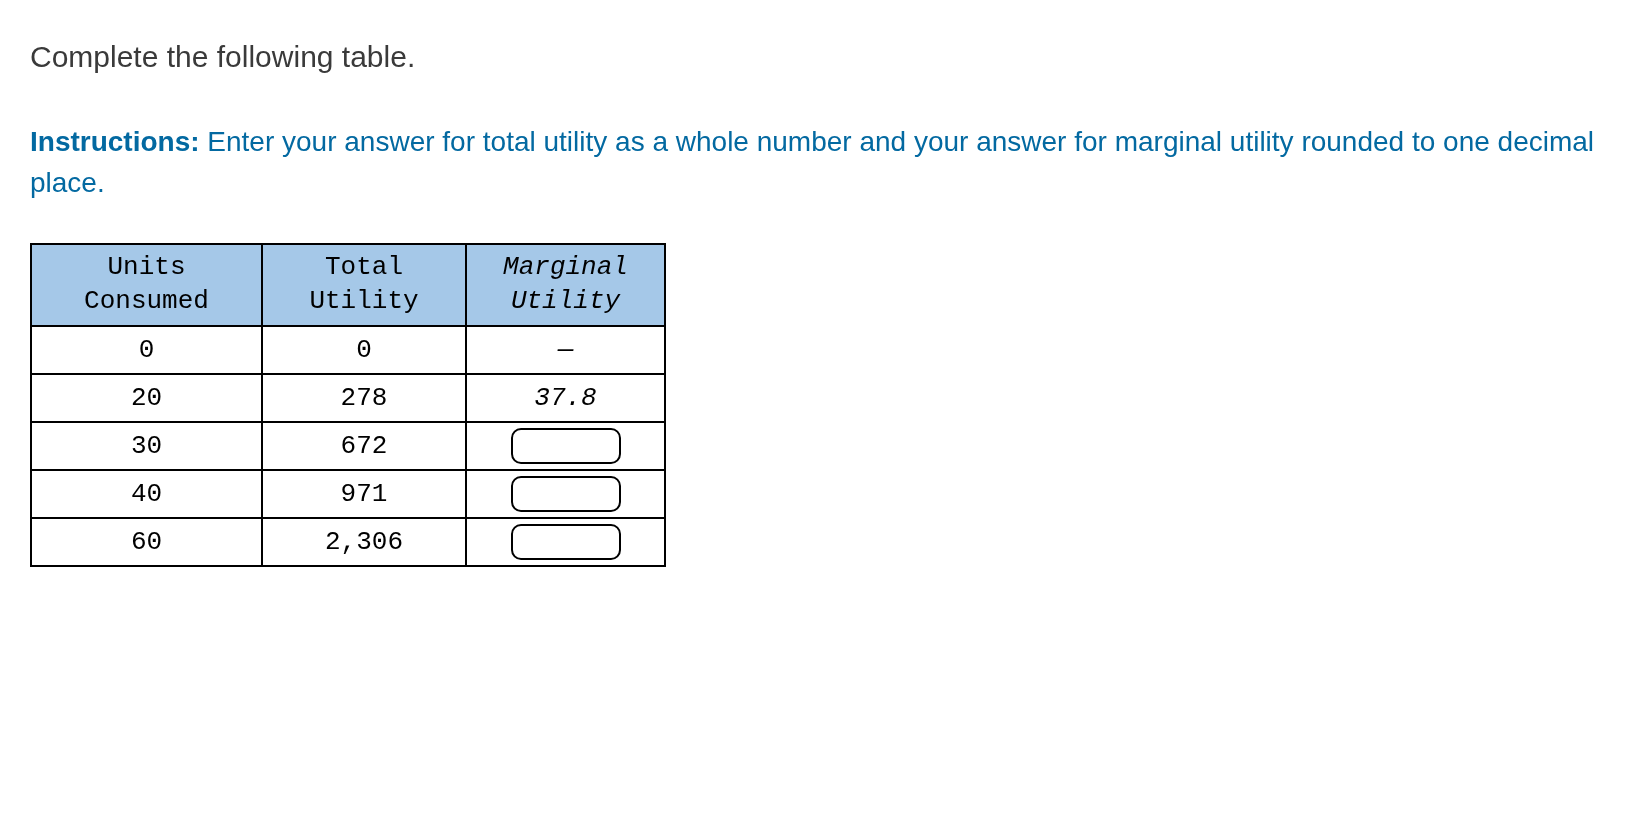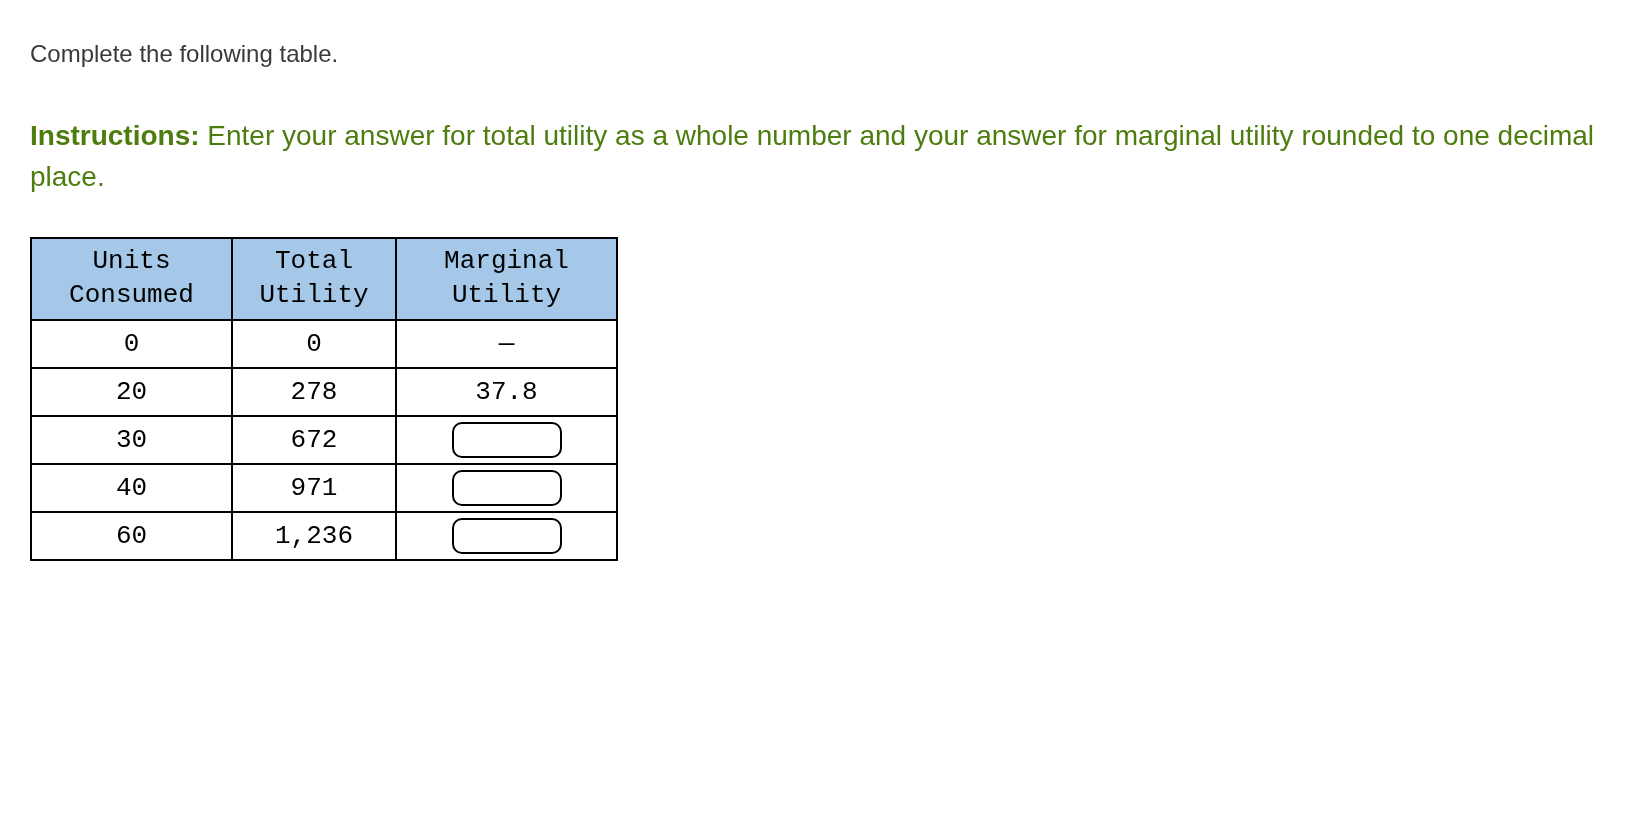--- a/index.html
+++ b/index.html
@@ -8,28 +8,28 @@
       box-sizing: border-box;
     }
     body {
       font-family: -apple-system, BlinkMacSystemFont, 'Segoe UI', Arial, sans-serif;
       background: #ffffff;
       padding: 40px 30px;
       width: 1640px;
       height: 836px;
     }
     .prompt {
-      font-size: 24px;
+      font-size: 30px;
       color: #3a3a3a;
       margin-bottom: 48px;
       font-weight: 400;
     }
     .instructions {
       font-size: 28px;
-      color: #4d7c0f;
+      color: #0369a1;
       margin-bottom: 40px;
       font-weight: 400;
       line-height: 1.45;
     }
     .instructions-label {
       font-weight: 600;
     }
     table {
       border-collapse: collapse;
       font-family: 'Consolas', 'Courier New', monospace;
@@ -52,23 +52,23 @@
     }
     .input-box {
       display: inline-block;
       width: 110px;
       height: 36px;
       border: 2px solid #000000;
       border-radius: 10px;
       background: #ffffff;
       vertical-align: middle;
     }
-    th:nth-child(1), td:nth-child(1) { width: 201px; }
-    th:nth-child(2), td:nth-child(2) { width: 164px; }
-    th:nth-child(3), td:nth-child(3) { width: 221px; }
+    th:nth-child(1), td:nth-child(1) { width: 231px; }
+    th:nth-child(2), td:nth-child(2) { width: 204px; }
+    th:nth-child(3), td:nth-child(3) { width: 199px; font-style: italic; }
   </style>
 </head>
 <body>
 
 <div class="prompt">Complete the following table.</div>
 
 <div class="instructions">
   <span class="instructions-label">Instructions:</span><span> Enter your answer for total utility as a whole number and your answer for marginal utility rounded to one decimal place.</span>
 </div>
 
@@ -105,17 +105,17 @@
         <td>672</td>
         <td><span class="input-box"></span></td>
       </tr>
       <tr>
         <td>40</td>
         <td>971</td>
         <td><span class="input-box"></span></td>
       </tr>
       <tr>
         <td>60</td>
-        <td>1,236</td>
+        <td>2,306</td>
         <td><span class="input-box"></span></td>
       </tr>
     </tbody>
 </table>
 
 </body></html>

